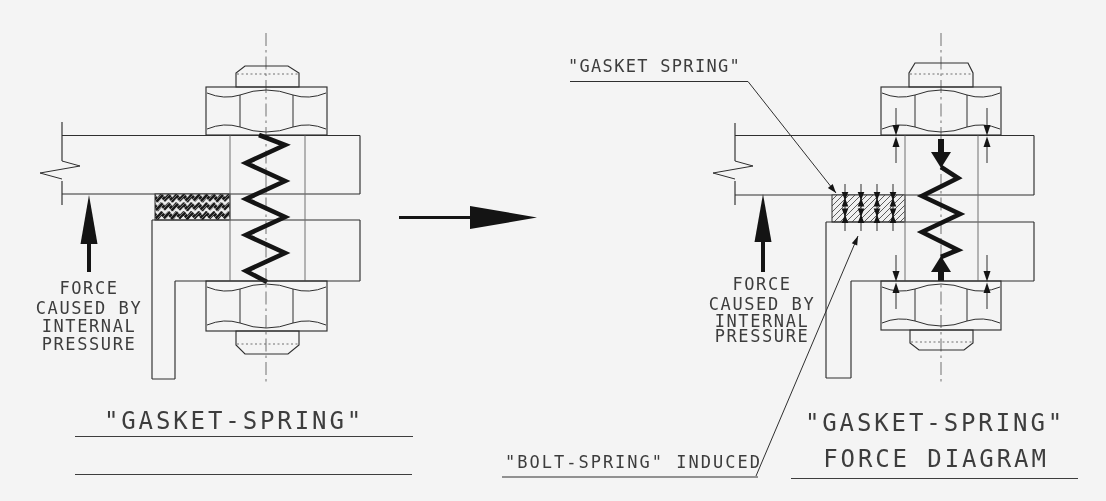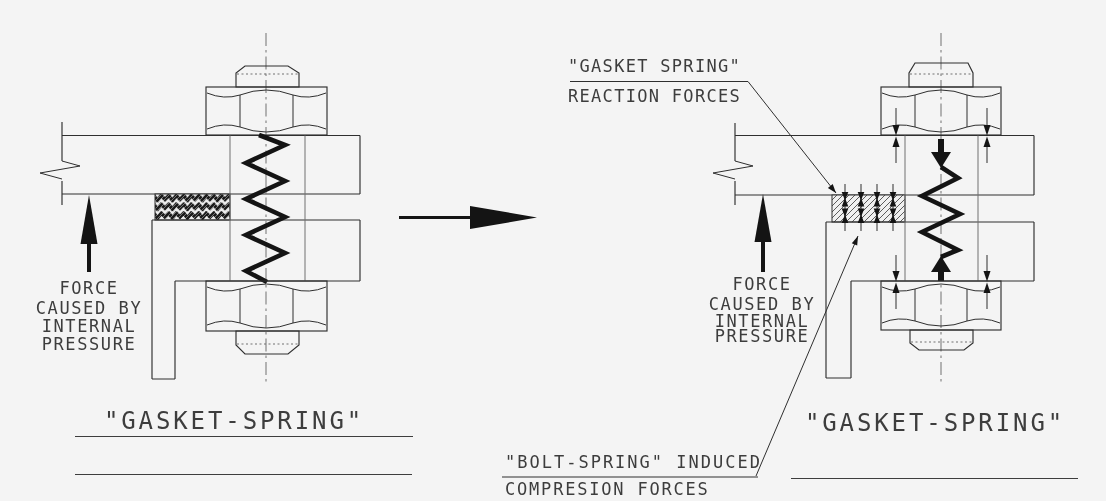--- a/index.html
+++ b/index.html
@@ -215,32 +215,31 @@
       <polygon class="sol" points="858,236 857.2,245.4 851.8,243.2"></polygon>
     </g>
 
     <g>
       <path class="uln" d="M791,478.5 H1078"></path>
     </g>
   </g>
 </svg>
 
 <div class="t lbl" style="left:568px;top:58px;">"GASKET SPRING"</div>
-<div class="t lbl" style="left:568px;top:88px;">REACTION FORCES</div>
 
 <div class="t frc ctr" style="left:89px;top:280px;">FORCE</div>
 <div class="t frc ctr" style="left:89px;top:300px;">CAUSED BY</div>
 <div class="t frc ctr" style="left:89px;top:318px;">INTERNAL</div>
 <div class="t frc ctr" style="left:89px;top:336px;">PRESSURE</div>
 
 <div class="t frc ctr" style="left:762px;top:276px;">FORCE</div>
 <div class="t frc ctr" style="left:762px;top:296px;">CAUSED BY</div>
 <div class="t frc ctr" style="left:762px;top:313px;">INTERNAL</div>
 <div class="t frc ctr" style="left:762px;top:328px;">PRESSURE</div>
 
 <div class="t ttl ctr" style="left:234px;top:409px;">"GASKET-SPRING"</div>
 
 <div class="t ttl ctr" style="left:935px;top:411px;">"GASKET-SPRING"</div>
+<div class="t ttl ctr" style="left:936px;top:447px;">FORCE DIAGRAM</div>
 
 <div class="t lbl" style="left:505px;top:454px;letter-spacing:2px;">"BOLT-SPRING" INDUCED</div>
-<div class="t lbl" style="left:505px;top:481px;letter-spacing:1.8px;">COMPRESION FORCES</div>
 
 </div>
 
 </body></html>

